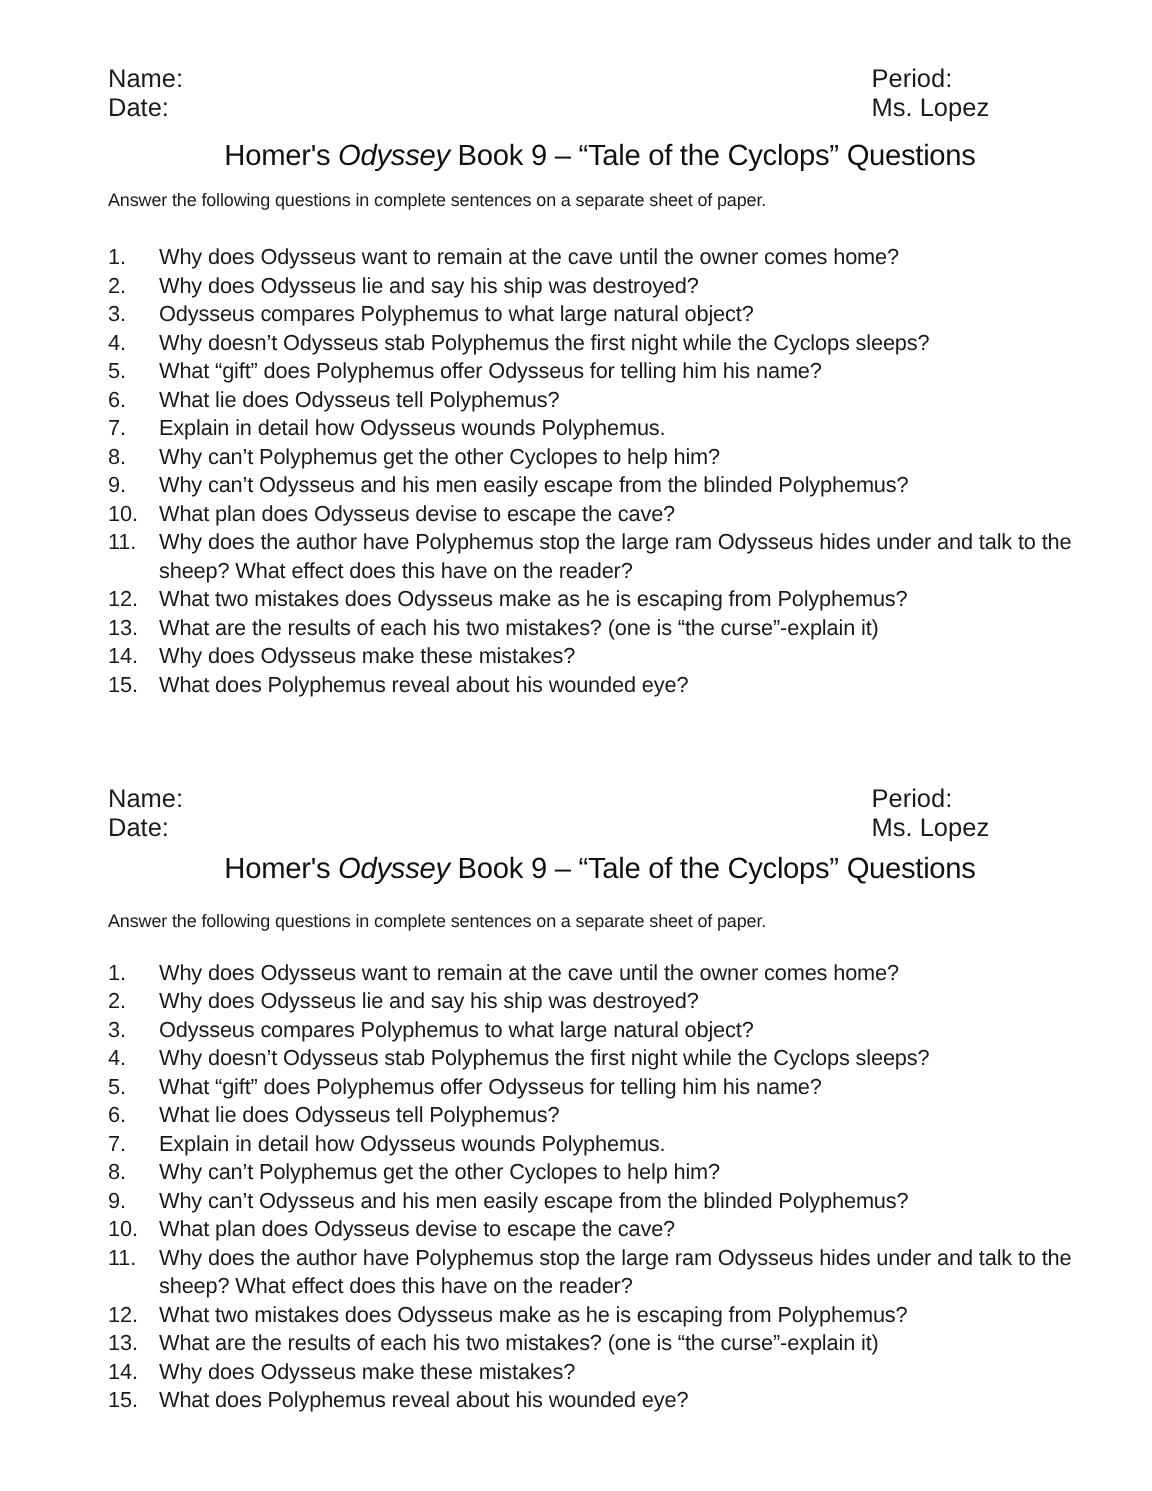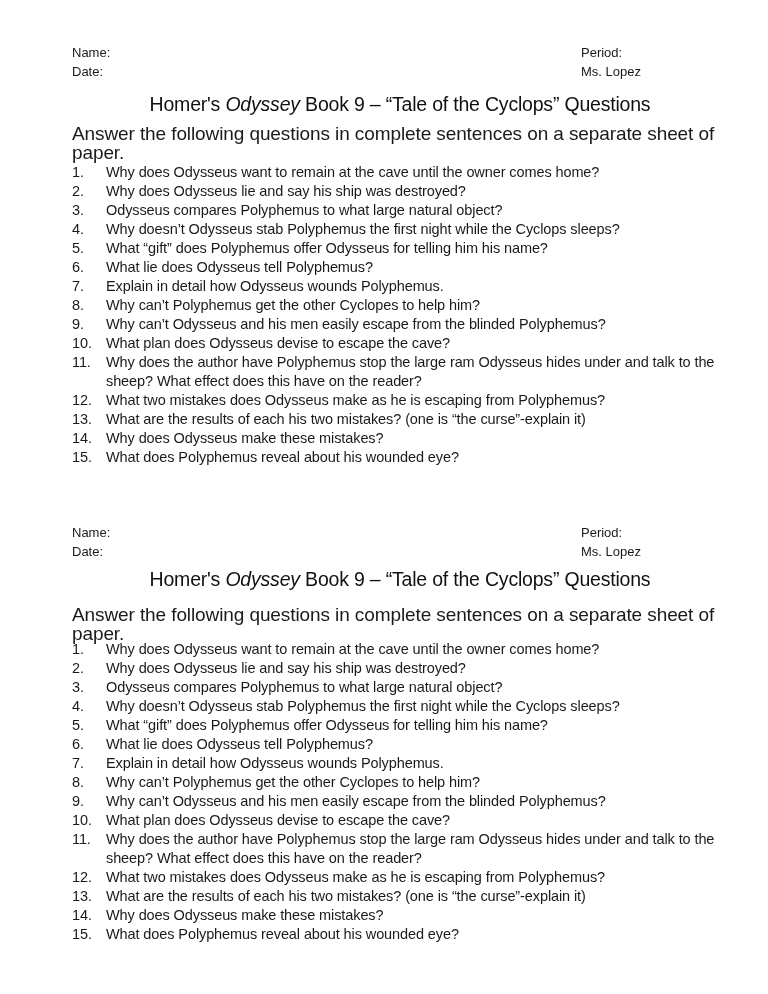--- a/index.html
+++ b/index.html
@@ -4,29 +4,29 @@
   <style>
     html, body { margin: 0; padding: 0; background: #ffffff; }
     body {
       width: 768px; height: 994px; position: relative; overflow: hidden;
       font-family: "Liberation Sans Narrow", "Liberation Sans", sans-serif;
       color: #1a1a1a;
     }
     .sheet { position: absolute; left: 0; width: 768px; }
     .sheet-1 { top: 43px; }
     .sheet-2 { top: 523px; }
-    .hdr-row { position: relative; height: 19px; font-size: 13px; line-height: 19px; }
+    .hdr-row { position: relative; height: 19px; font-size: 17px; line-height: 19px; }
     .hdr-left { position: absolute; left: 72px; }
     .hdr-right { position: absolute; left: 581px; }
     .title {
       text-align: center; font-size: 19.5px; line-height: 26px;
       margin-left: 16px; letter-spacing: -0.2px; color: #111;
     }
     .title em { }
-    .instructions { position: absolute; left: 72px; font-size: 19px; line-height: 19px; letter-spacing: -0.1px; }
+    .instructions { position: absolute; left: 72px; font-size: 12px; line-height: 19px; letter-spacing: -0.1px; }
     .qlist { position: absolute; left: 72px; width: 650px; margin: 0; padding: 0; list-style: none; }
     .q { position: relative; font-size: 14.5px; line-height: 19px; padding-left: 34px; letter-spacing: -0.1px; }
     .q .num { position: absolute; left: 0; top: 0; }
     .t1 { position: absolute; top: 48px; left: 0; width: 768px; }
     .s1-instr { top: 81px; }
     .s1-list { top: 120px; }
     .t2 { position: absolute; top: 43px; left: 0; width: 768px; }
     .s2-instr { top: 82px; }
     .s2-list { top: 117px; }
   </style>

